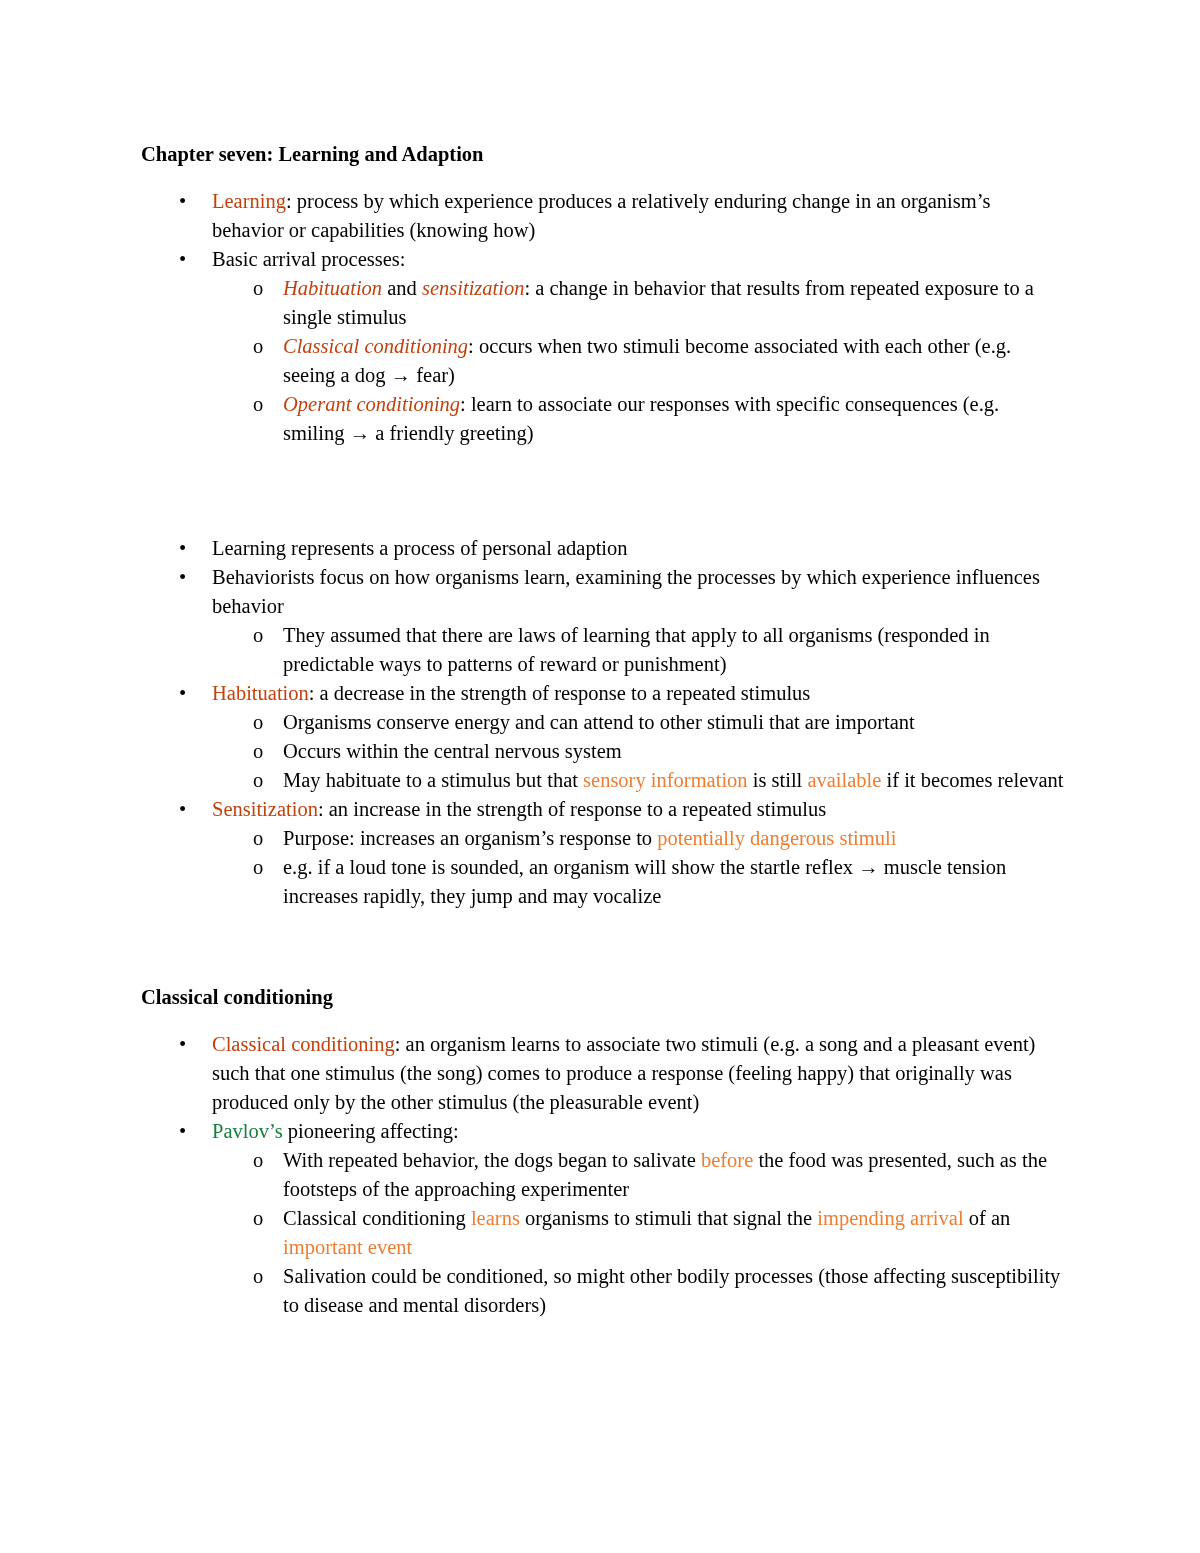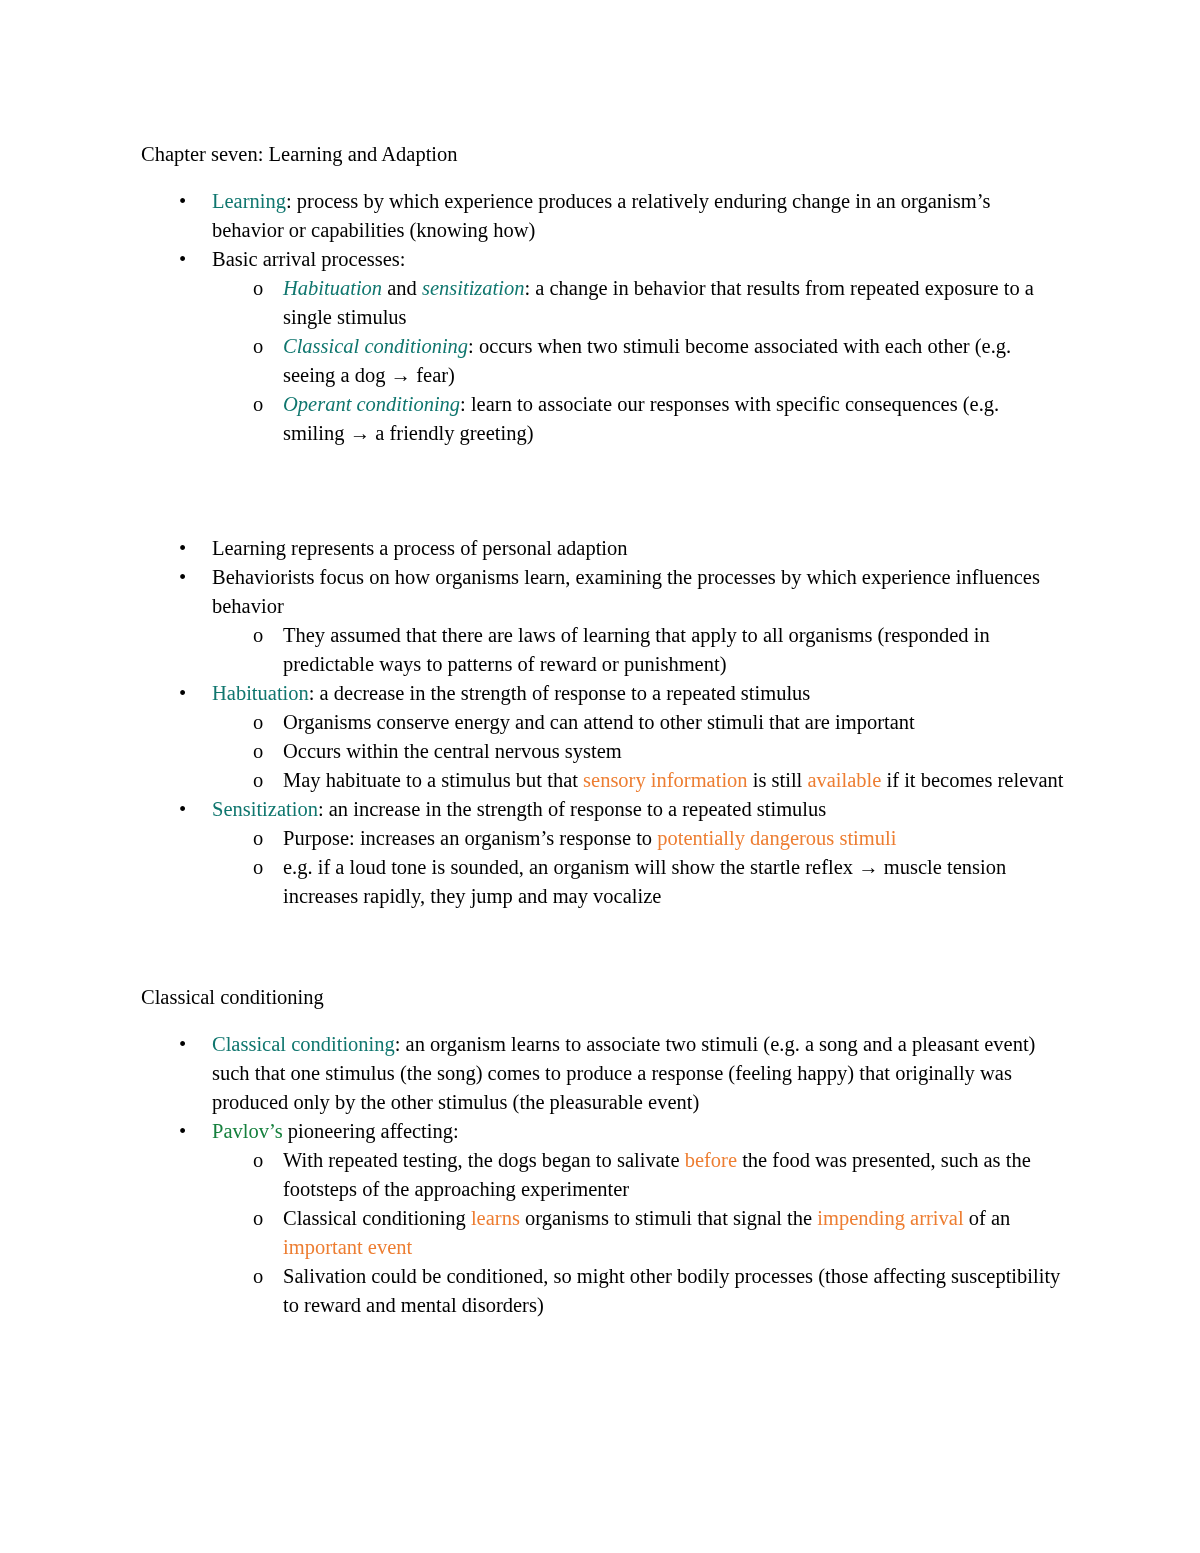--- a/index.html
+++ b/index.html
@@ -26,20 +26,21 @@
     font-size: 20.5px;
     line-height: 29px;
   }
 
   
   .heading {
     margin: 0;
     font-size: 20.5px;
     line-height: 29px;
     white-space: pre-wrap;
+    font-weight: bold;
   }
 
   
   .gap-sm { height: 18px; }
   .gap-lg { height: 68px; }
   .gap-xl { height: 72px; }
 
   
   ul.lvl1 {
     list-style: none;
@@ -78,21 +79,21 @@
     left: 41px;
     top: 0;
     width: 16px;
     font-size: 20.5px;
     line-height: 29px;
   }
 
   .txt { white-space: pre-wrap; }
 
   
-  .blue   { color: #0f766e; }
+  .blue   { color: #c2410c; }
   .orange { color: #ED7D31; text-align: center; }
   .green  { color: #15803d; }
   .ital   { font-style: italic; }
 </style>
 </head>
 <body>
 
 <div class="page">
   <div class="doc" id="doc-root">
       <p class="heading">Chapter seven: Learning and Adaption</p>
@@ -121,19 +122,19 @@
             <li><span class="marker">o</span><span class="txt"><span>Purpose: increases an organism’s response to </span><span class="orange">potentially dangerous stimuli</span></span></li>
             <li><span class="marker">o</span><span class="txt"><span>e.g. if a loud tone is sounded, an organism will show the startle reflex → muscle tension increases rapidly, they jump and may vocalize</span></span></li>
           </ul></li>
       </ul>
       <div class="gap-xl"></div>
       <p class="heading">Classical conditioning</p>
       <div class="gap-sm"></div>
       <ul class="lvl1">
         <li><span class="marker">•</span><span class="txt"><span class="blue">Classical conditioning</span><span>: an organism learns to associate two stimuli (e.g. a song and a pleasant event) such that one stimulus (the song) comes to produce a response (feeling happy) that originally was produced only by the other stimulus (the pleasurable event)</span></span></li>
         <li><span class="marker">•</span><span class="txt"><span class="green">Pavlov’s</span><span> pioneering affecting:</span></span><ul class="lvl2">
-            <li><span class="marker">o</span><span class="txt"><span>With repeated testing, the dogs began to salivate </span><span class="orange">before</span><span> the food was presented, such as the footsteps of the approaching experimenter</span></span></li>
+            <li><span class="marker">o</span><span class="txt"><span>With repeated behavior, the dogs began to salivate </span><span class="orange">before</span><span> the food was presented, such as the footsteps of the approaching experimenter</span></span></li>
             <li><span class="marker">o</span><span class="txt"><span>Classical conditioning </span><span class="orange">learns</span><span> organisms to stimuli that signal the </span><span class="orange">impending arrival</span><span> of an </span><span class="orange">important event</span></span></li>
-            <li><span class="marker">o</span><span class="txt"><span>Salivation could be conditioned, so might other bodily processes (those affecting susceptibility to reward and mental disorders)</span></span></li>
+            <li><span class="marker">o</span><span class="txt"><span>Salivation could be conditioned, so might other bodily processes (those affecting susceptibility to disease and mental disorders)</span></span></li>
           </ul></li>
       </ul>
     </div>
 </div>
 
 </body></html>

